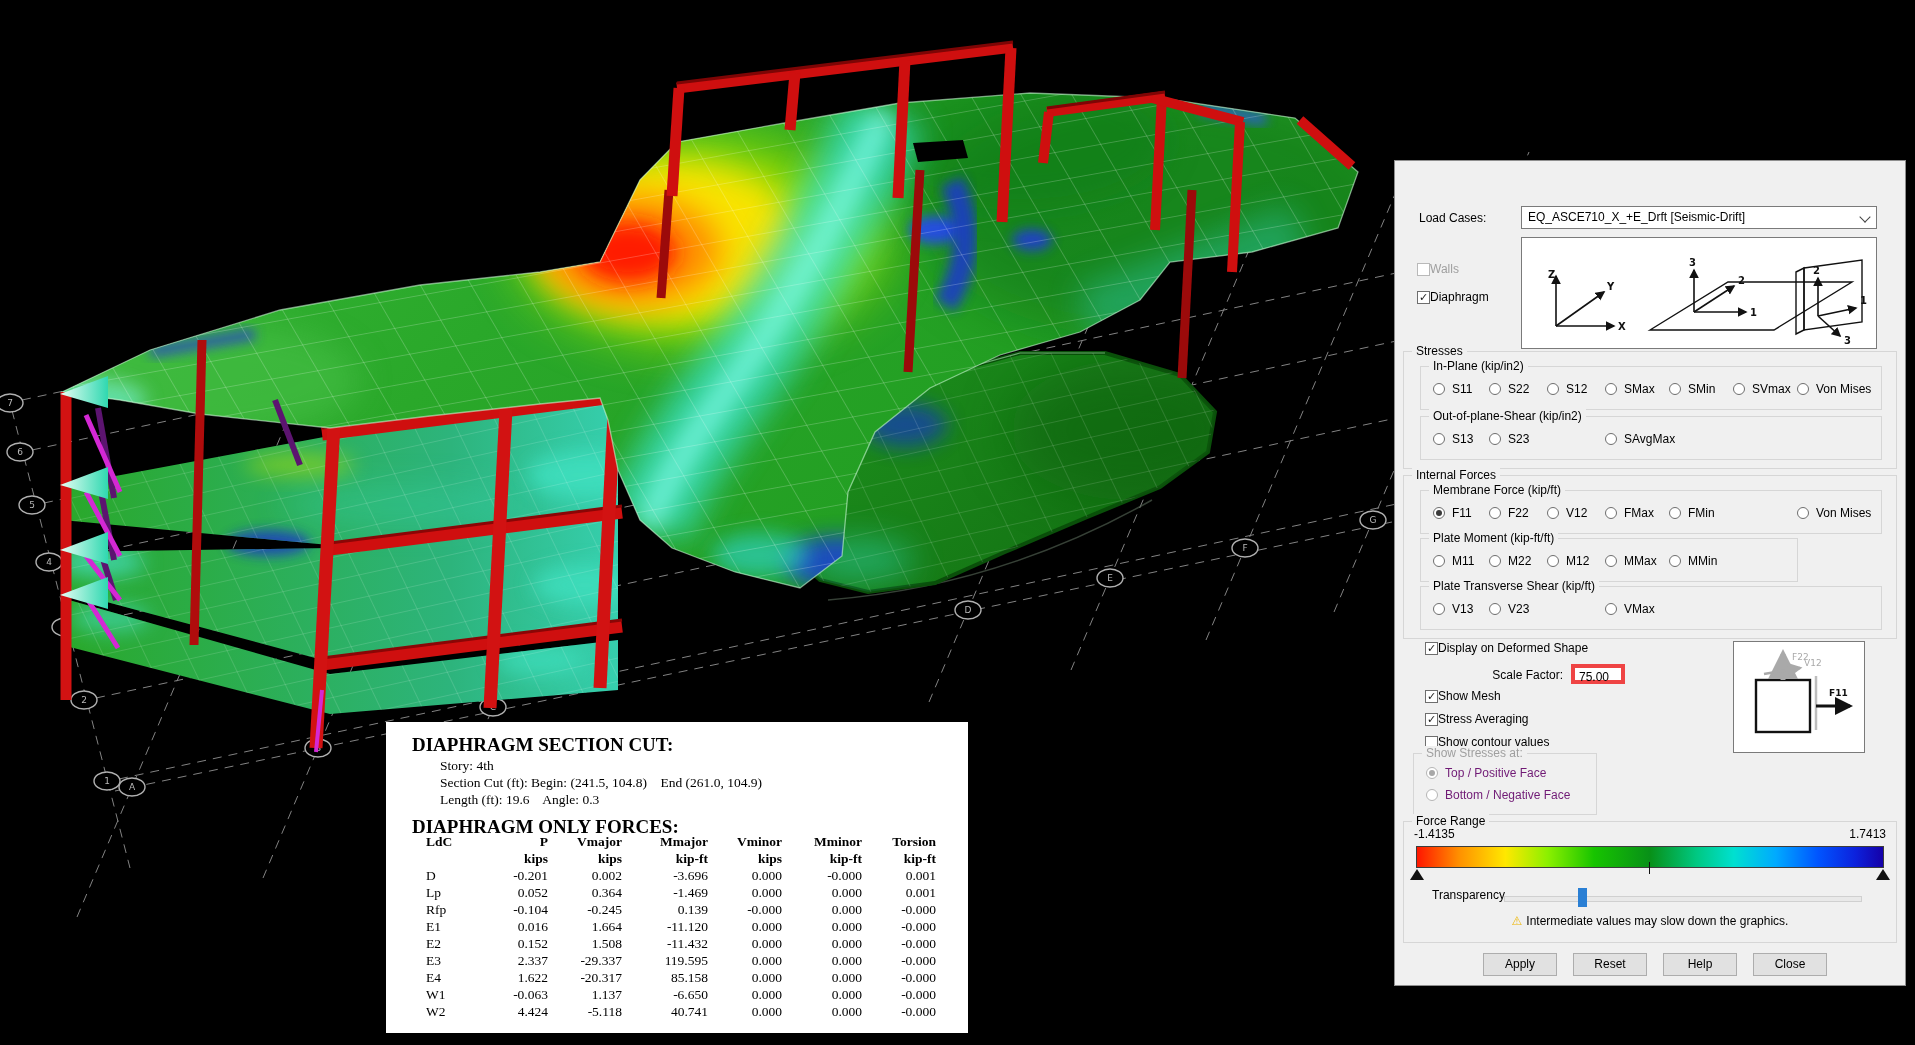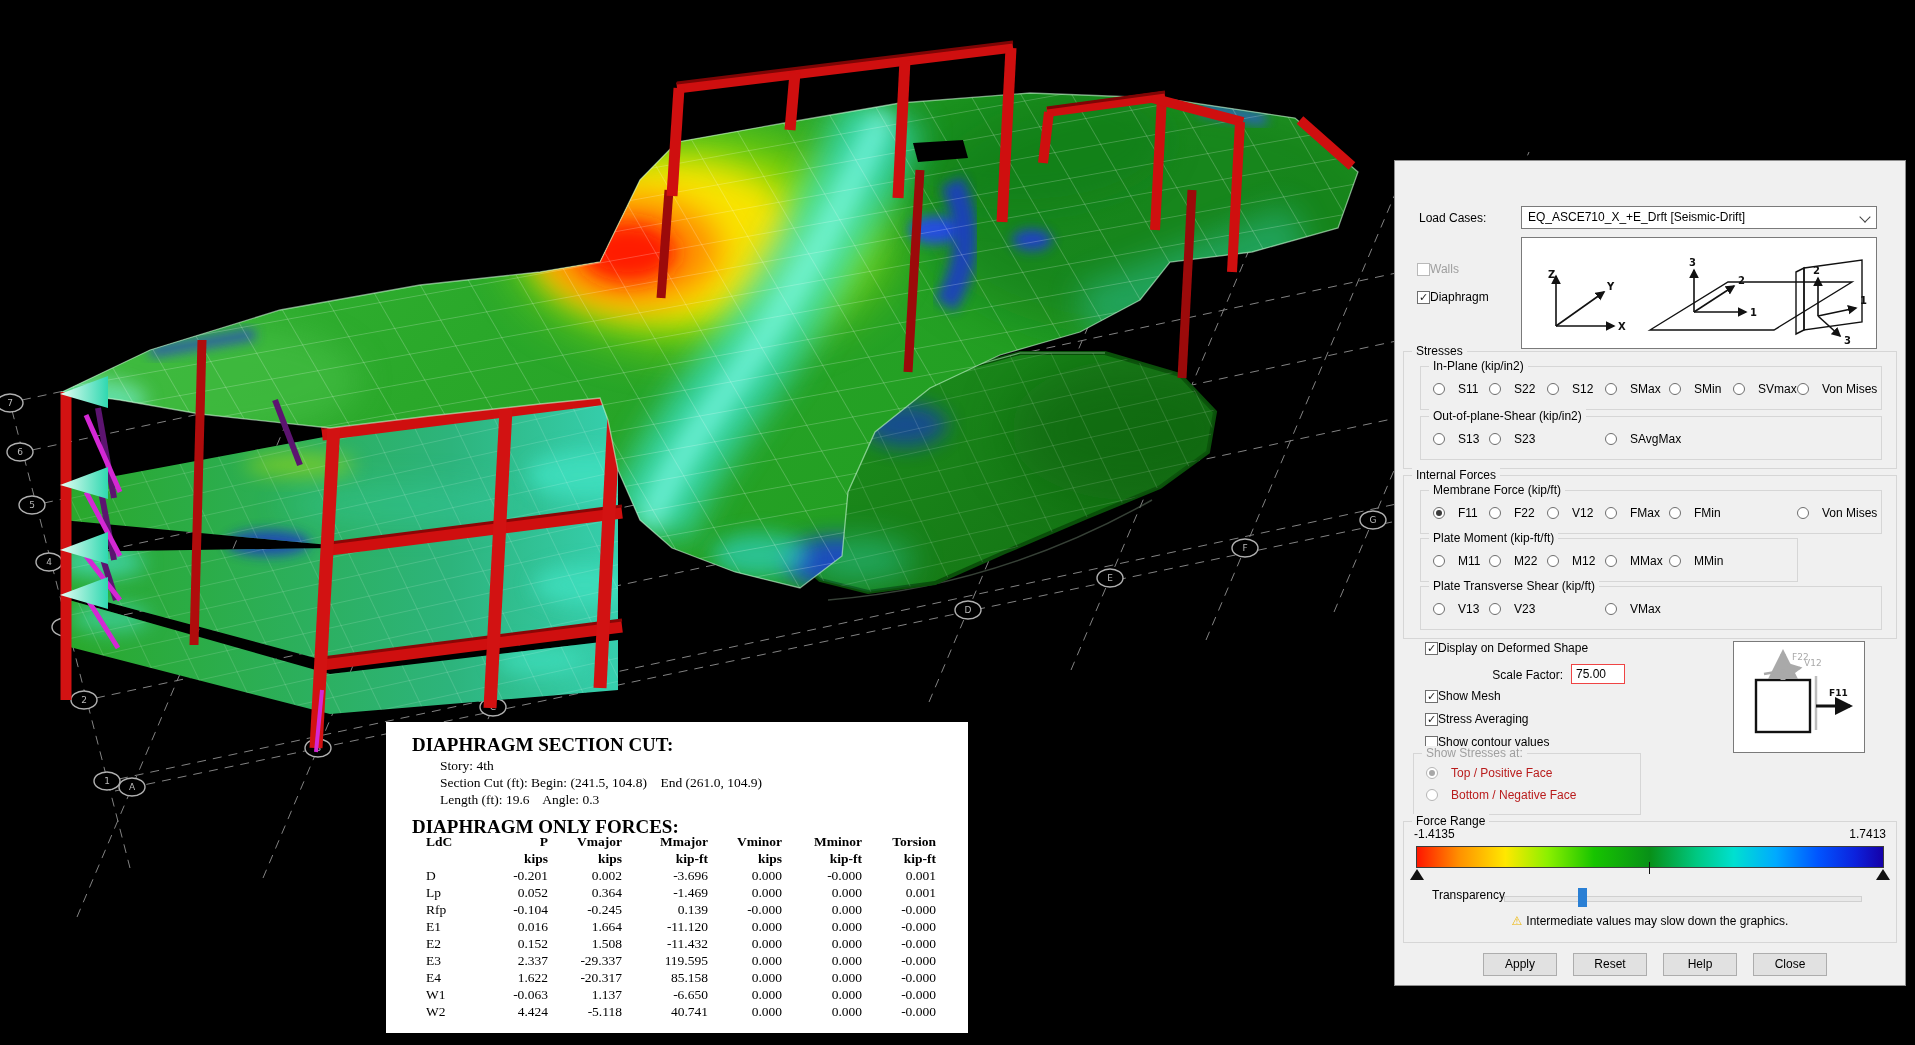--- a/index.html
+++ b/index.html
@@ -17,31 +17,31 @@
        text-align:center;color:#555;font-size:13px;cursor:default;}
   .lbl{position:absolute;white-space:nowrap;}
   .combo{position:absolute;background:#fff;border:1px solid #7a7a7a;box-sizing:border-box;
        line-height:21px;padding:0 22px 0 6px;white-space:nowrap;overflow:hidden;}
   .combo .chev{position:absolute;right:7px;top:6px;width:7px;height:7px;border-right:1px solid #444;
        border-bottom:1px solid #444;transform:rotate(45deg);}
   .whitebox{position:absolute;background:#fff;border:1px solid #7a7a7a;box-sizing:border-box;}
   .grp{position:absolute;border:1px solid #d6d6d6;box-sizing:border-box;}
   .grp>.lg{position:absolute;top:-8px;left:8px;background:#f0f0f0;padding:0 4px;white-space:nowrap;}
   .grp.gray>.lg{color:#9f9f9f;}
-  .rad{position:absolute;display:flex;align-items:center;gap:13px;white-space:nowrap;}
+  .rad{position:absolute;display:flex;align-items:center;gap:7px;white-space:nowrap;}
   .rb{width:12px;height:12px;border:1px solid #6e6e6e;border-radius:50%;background:#fff;
       box-sizing:border-box;flex:0 0 auto;}
   .rb.on::after{content:"";display:block;width:6px;height:6px;margin:2px;border-radius:50%;background:#3a3a3a;}
-  .rad.dis{color:#b91c1c;justify-content:flex-end;} .rad.dis .rb{border-color:#b5b5b5;}
+  .rad.dis{color:#701a75;justify-content:flex-end;} .rad.dis .rb{border-color:#b5b5b5;}
   .rad.dis .rb.on::after{background:#a8a8a8;}
   .chk{position:absolute;display:flex;align-items:center;white-space:nowrap;}
   .cb{width:13px;height:13px;border:1px solid #6e6e6e;background:#fff;box-sizing:border-box;
       font:bold 11px/11px "DejaVu Sans",sans-serif;text-align:center;color:#1a1a1a;flex:0 0 auto;}
   .chk.dis{color:#9f9f9f;} .chk.dis .cb{border-color:#b9b9b9;}
-  .field{position:absolute;background:#fff;border:1px solid #ef4444;box-sizing:border-box;
+  .field{position:absolute;background:#fff;border:4px solid #ef4444;box-sizing:border-box;
       padding:2px 4px;line-height:14px;}
   .btn{position:absolute;width:74px;height:23px;background:#e1e1e1;border:1px solid #adadad;
       box-sizing:border-box;text-align:center;line-height:21px;cursor:default;}
   .gradbar{position:absolute;height:22px;border:1px solid #3c3c3c;box-sizing:border-box;
       background:linear-gradient(to right,#ff1600 0%,#ff9000 9%,#ffe800 19%,#8cf000 28%,
       #17c400 38%,#089018 50%,#00c882 60%,#00e0d0 68%,#00aaff 77%,#0055ff 86%,#0c22dd 94%,#1500a8 100%);}
   .tri{position:absolute;width:0;height:0;border-left:7px solid transparent;
       border-right:7px solid transparent;border-bottom:11px solid #111;}
   .slider-track{position:absolute;height:4px;background:#e9e9e9;border:1px solid #d0d0d0;}
   .slider-handle{position:absolute;width:9px;height:19px;background:#2a7fd4;}
@@ -614,21 +614,21 @@
       </span>
     <span class="chk" style="left:30px;top:551px;">
       <i class="cb">✓</i>
         <em style="font-style:normal">Stress Averaging</em>
       </span>
     <span class="chk" style="left:30px;top:574px;">
       <i class="cb"></i>
         <em style="font-style:normal">Show contour values</em>
       </span>
 
-    <div class="grp gray" style="left:18px;top:592px;width:228px;height:62px;">
+    <div class="grp gray" style="left:18px;top:592px;width:184px;height:62px;">
       <span class="lg">Show Stresses at:</span>
       <span class="rad dis" style="left:12px;top:12px;">
         <i class="rb on"></i>
           <em style="font-style:normal">Top / Positive Face</em>
         </span>
       <span class="rad dis" style="left:12px;top:34px;">
         <i class="rb"></i>
           <em style="font-style:normal">Bottom / Negative Face</em>
         </span>
     </div>

